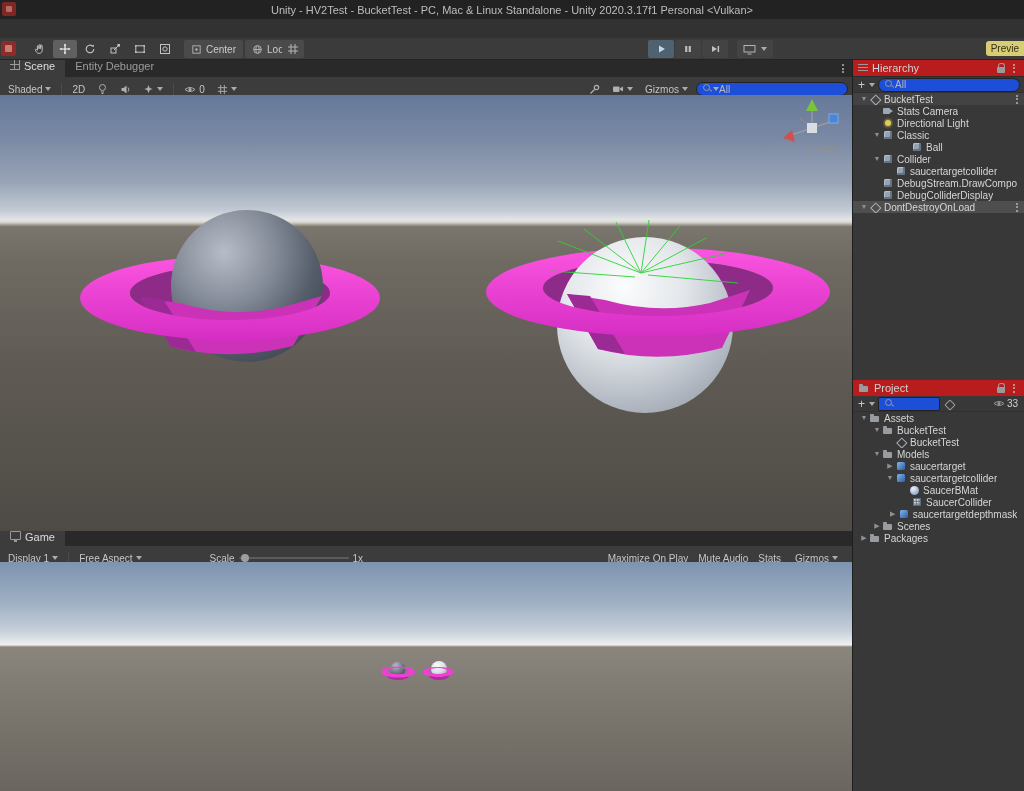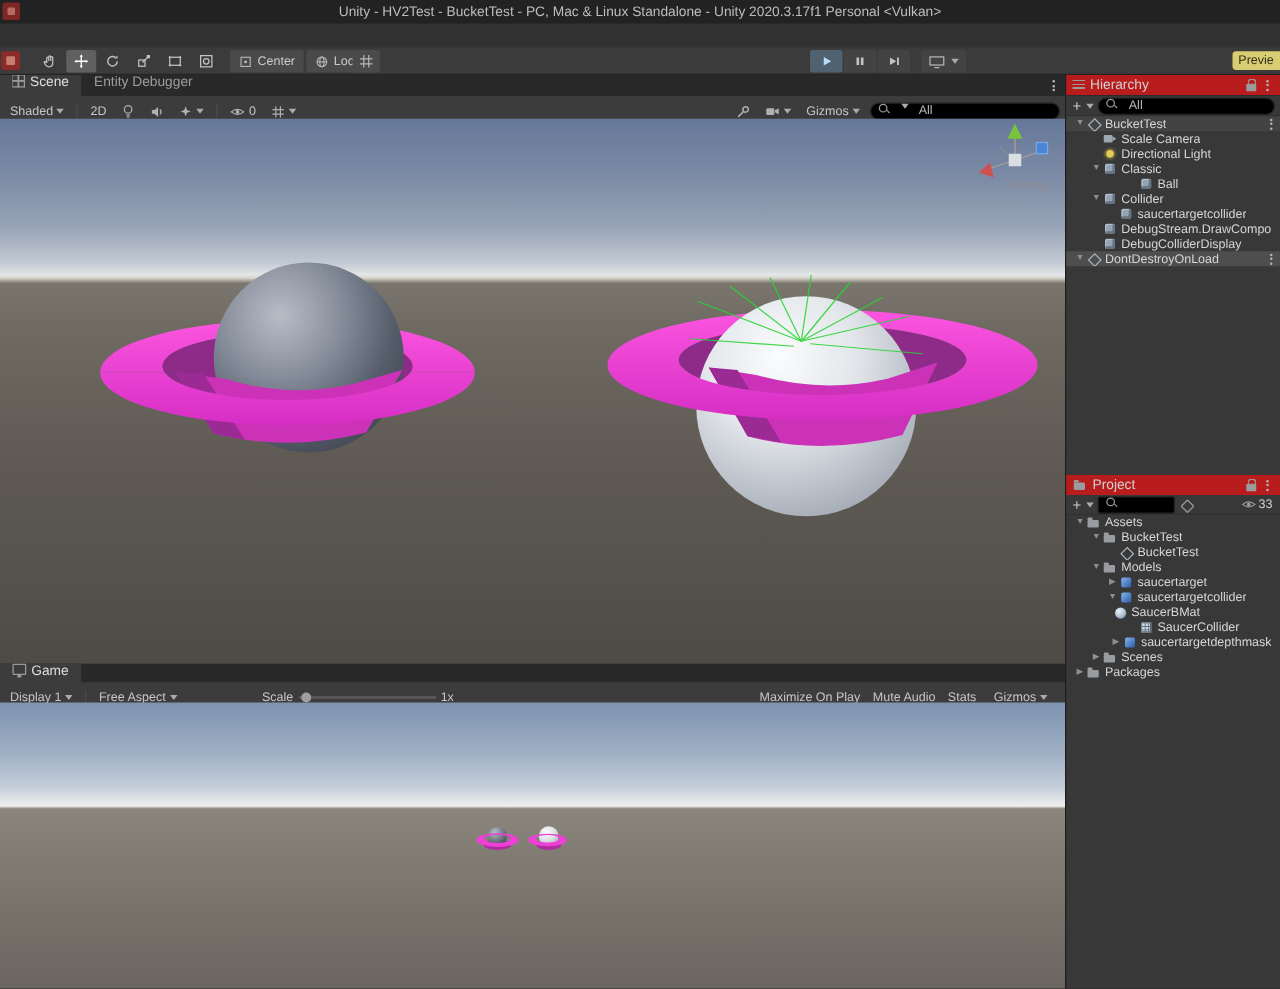--- a/index.html
+++ b/index.html
@@ -37,22 +37,22 @@
   .caret{width:0;height:0;border-left:3px solid transparent;border-right:3px solid transparent;border-top:4px solid #ababab;display:inline-block;}
   .chev-left{width:0;height:0;border-top:3px solid transparent;border-bottom:3px solid transparent;border-right:4px solid #8f8f8f;display:inline-block;}
   .kebab{display:flex;flex-direction:column;gap:1.5px;align-items:center;justify-content:center;width:10px;height:12px;}
   .kebab b{width:2px;height:2px;border-radius:50%;background:#b5b5b5;display:block;}
   .lock-icon{width:9px;height:10px;position:relative;flex:none;}
   .lock-icon::before{content:"";position:absolute;left:2px;top:0;width:5px;height:5px;border:1.2px solid #9a9a9a;border-bottom:none;border-radius:3px 3px 0 0;}
   .lock-icon::after{content:"";position:absolute;left:.5px;top:4px;width:8px;height:5.5px;background:#9a9a9a;border-radius:1px;}
   .mag-icon{width:10px;height:10px;position:relative;flex:none;}
   .mag-icon::before{content:"";position:absolute;left:0;top:0;width:5px;height:5px;border:1.2px solid #9a9a9a;border-radius:50%;}
   .mag-icon::after{content:"";position:absolute;left:6px;top:6px;width:3.4px;height:1.3px;background:#9a9a9a;transform:rotate(45deg);}
-  .search-box{display:flex;align-items:flex-start;height:14px;background:#000000;border:1px solid #232323;border-radius:8px;
-              padding:0 6px;gap:8px;color:#b9b9b9;font-size:10px;}
+  .search-box{display:flex;align-items:center;height:14px;background:#1d4ed8;border:1px solid #232323;border-radius:8px;
+              padding:0 6px;gap:0;color:#b9b9b9;font-size:10px;}
 
   
   .tabs-row{position:absolute;left:0;width:100%;background:#292929;display:flex;align-items:flex-end;}
   .tab{height:100%;display:flex;gap:4px;padding:0 10px;font-size:11px;color:#9d9d9d;}
   .tab.active{background:#3c3c3c;color:#dedede;}
   .panel-toolbar{position:absolute;left:0;width:100%;background:#3c3c3c;border-bottom:1px solid #2a2a2a;
                  display:flex;align-items:center;gap:4px;padding:12px 4px;font-size:10px;color:#c6c6c6;}
   .tb-btn{display:flex;align-items:center;gap:3px;padding:0 4px;height:14px;}
   .sep{width:1px;height:12px;background:#4b4b4b;margin:0 2px;}
 
@@ -511,21 +511,21 @@
           <span class="label">BucketTest</span>
           <span class="kebab row-kebab">
             <b></b>
             <b></b>
             <b></b>
           </span>
         </div>
         <div class="row" style="padding-left: 19px;">
           <span class="arrow"></span>
           <span class="icon camera-icon"></span>
-          <span class="label">Scale Camera</span>
+          <span class="label">Stats Camera</span>
 
         </div>
         <div class="row" style="padding-left: 19px;">
           <span class="arrow"></span>
           <span class="icon light-icon"></span>
           <span class="label">Directional Light</span>
 
         </div>
         <div class="row" style="padding-left: 19px;">
           <span class="arrow">▼</span>
@@ -627,21 +627,21 @@
         <div class="row" style="padding-left: 32px;">
           <span class="arrow">▶</span>
           <span class="icon mesh-icon"></span>
           <span class="label">saucertarget</span>
         </div>
         <div class="row" style="padding-left: 32px;">
           <span class="arrow">▼</span>
           <span class="icon mesh-icon"></span>
           <span class="label">saucertargetcollider</span>
         </div>
-        <div class="row" style="padding-left: 27px; align-items: center;">
+        <div class="row" style="padding-left: 45px; align-items: center;">
           <span class="arrow"></span>
           <span class="icon material-icon"></span>
           <span class="label">SaucerBMat</span>
         </div>
         <div class="row" style="padding-left: 48px;">
           <span class="arrow"></span>
           <span class="icon grid-icon"></span>
           <span class="label">SaucerCollider</span>
         </div>
         <div class="row" style="padding-left: 28px; justify-content: center;">

